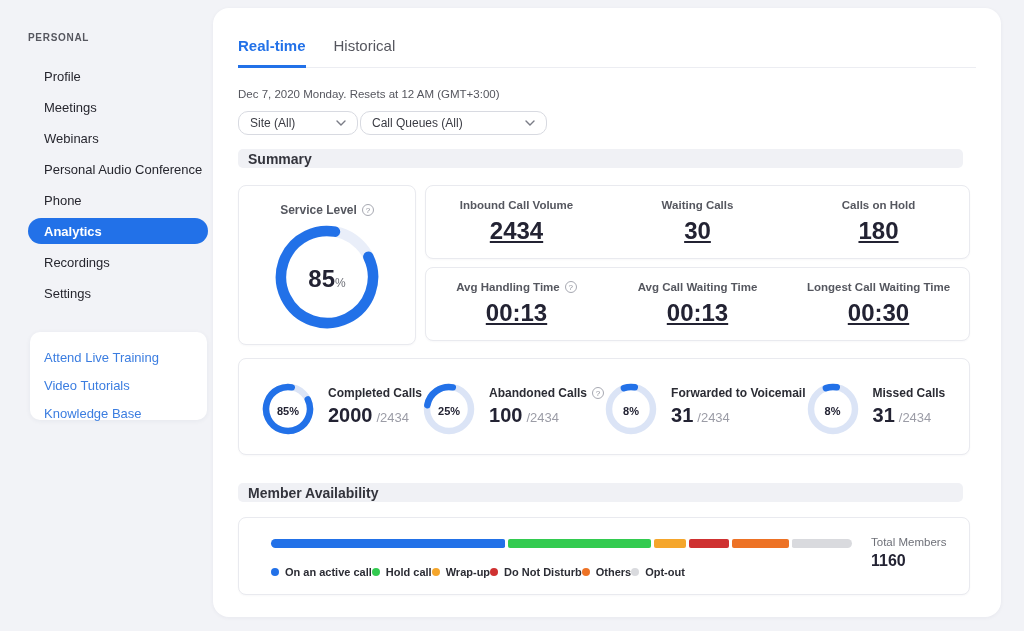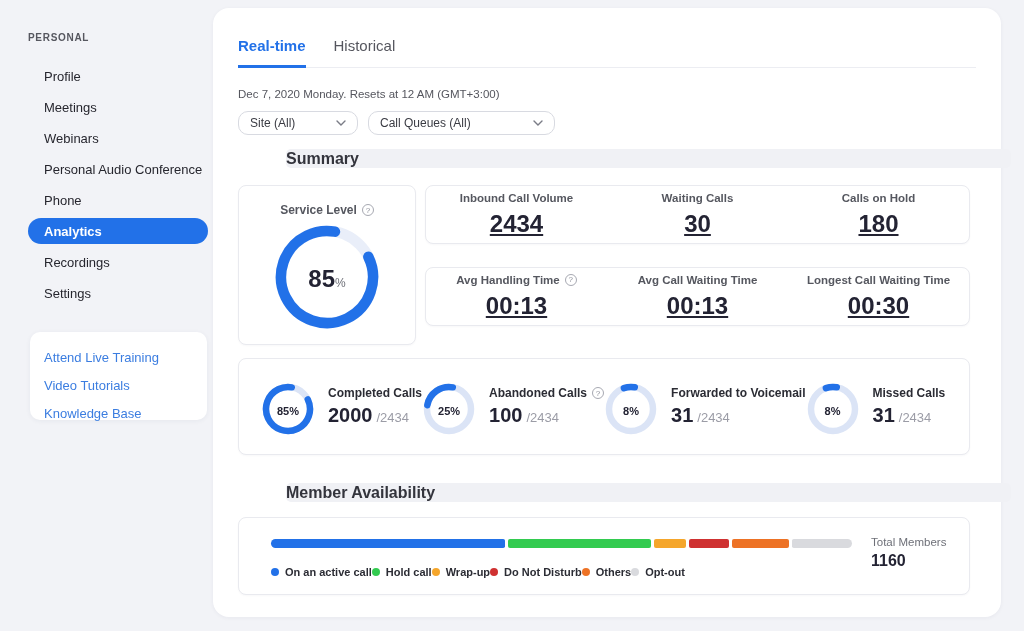--- a/index.html
+++ b/index.html
@@ -39,32 +39,32 @@
   .tabs{
     position:absolute; left:25px; right:25px; top:27px; height:33px;
     border-bottom:1px solid #ecedf2; display:flex; gap:28px;
   }
   .tab{
     font-size:15px; color:#55565e; cursor:pointer;
     border-bottom:3px solid transparent; height:33px; line-height:22px;
   }
   .tab.active{ color:#2271e8; font-weight:bold; border-bottom-color:#2271e8; }
   .date-line{ position:absolute; left:25px; top:80px; font-size:11.5px; color:#55565e; }
-  .filters{ position:absolute; left:25px; top:103px; display:flex; gap:10px; }
+  .filters{ position:absolute; left:25px; top:103px; display:flex; gap:2px; }
   .select{
     height:24px; border:1px solid #d8dae1; border-radius:10px; background:#fff;
     display:flex; align-items:center; justify-content:space-between;
     padding:0 11px; font-size:12px; color:#3a3b43; cursor:pointer;
   }
   .select.site{ width:120px; }
   .select.queues{ width:187px; }
   .strip{
     position:absolute; left:25px; width:725px; height:19px;
     background:#f0f1f5; border-radius:5px; display:flex; align-items:center;
-    font-size:16px; font-weight:bold; color:#33343c;margin-left:48px;
+    padding-left:10px; font-size:14px; font-weight:bold; color:#33343c;
   }
   .card{
     position:absolute; background:#fff; border:1px solid #e9eaef; border-radius:8px;
     box-shadow:0 1px 2px rgba(30,34,72,.03);
   }
   
   .svc-card{ left:25px; top:177px; width:178px; height:160px; text-align:center; }
   .svc-title{ margin-top:17px; font-size:12px; font-weight:bold; color:#55575f;
               display:flex; align-items:center; justify-content:center; }
   .qicon{
@@ -78,21 +78,21 @@
   .donut.big .track, .donut.big .arc{ stroke-width:10.5; }
   .donut.mini .track{ stroke:#dbe4f6; }
   .donut.mini .track, .donut.mini .arc{ stroke-width:6.5; }
   .donut-center{
     position:absolute; inset:0; display:flex; align-items:center; justify-content:center;
   }
   .svc-pct{ font-size:24px; font-weight:bold; color:#232333; }
   .svc-pct-suffix{ font-size:12px; color:#6e7078; margin-top:7px; }
   .mini-pct{ font-size:11px; font-weight:bold; color:#232333; }
   
-  .stat-card{ left:212px; width:545px; height:59px; display:flex; align-items:center; }
+  .stat-card{ left:212px; width:545px; height:74px; display:flex; align-items:center; }
   .stat-card.r1{ top:177px; }
   .stat-card.r2{ top:259px; }
   .stat-cell{ flex:1; display:flex; flex-direction:column; align-items:center; }
   .stat-label{ font-size:11.5px; font-weight:bold; color:#55575f; margin-bottom:6px;
                display:flex; align-items:center; }
   .stat-value{ font-size:24px; font-weight:bold; color:#232333;text-decoration:underline; }
   
   .donuts-card{ left:25px; top:350px; width:732px; height:97px;
     display:flex; align-items:center; justify-content:space-between; padding:0 42px 0 22px; }
   .dgroup{ display:flex; align-items:center; gap:13px; }

